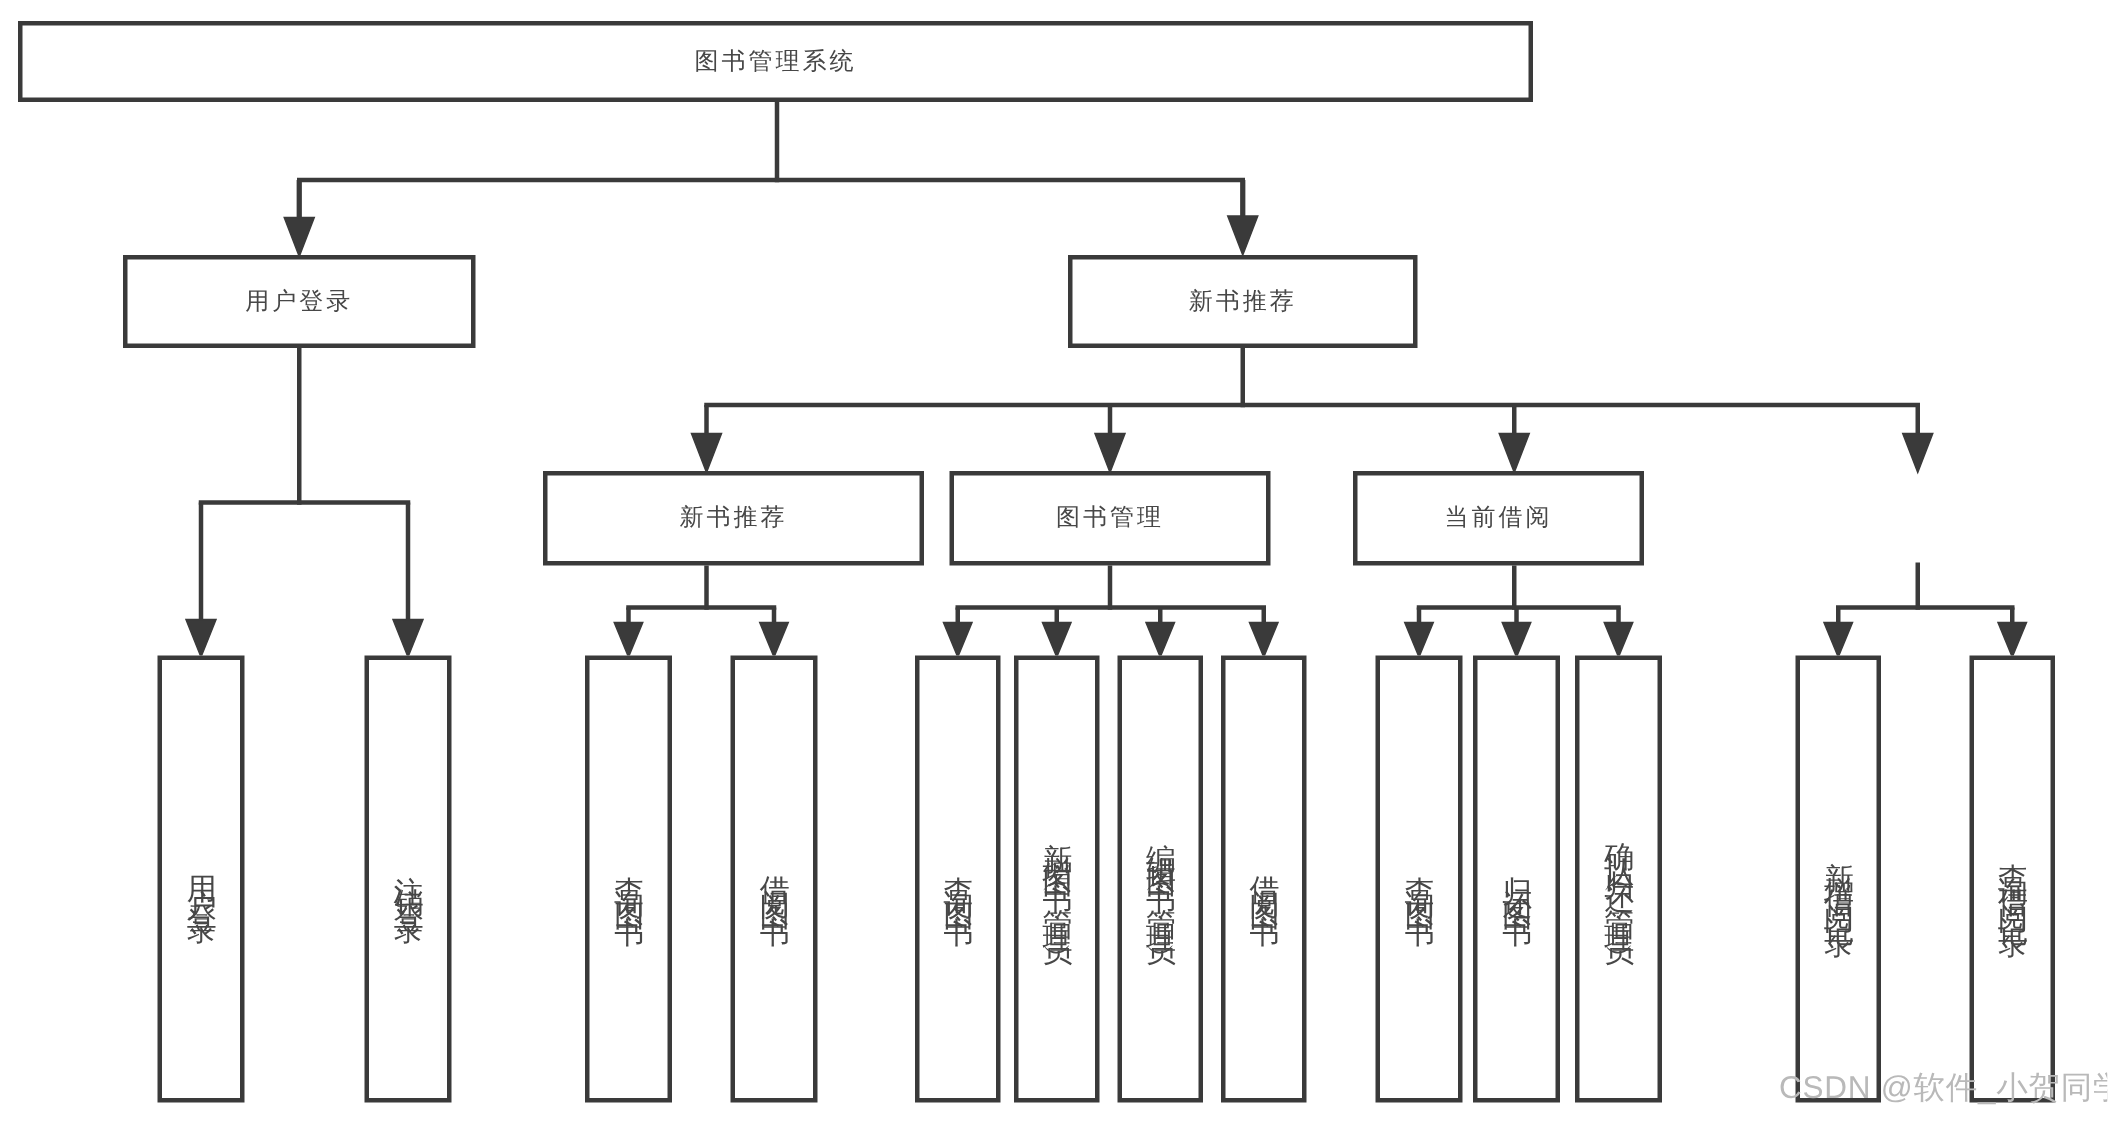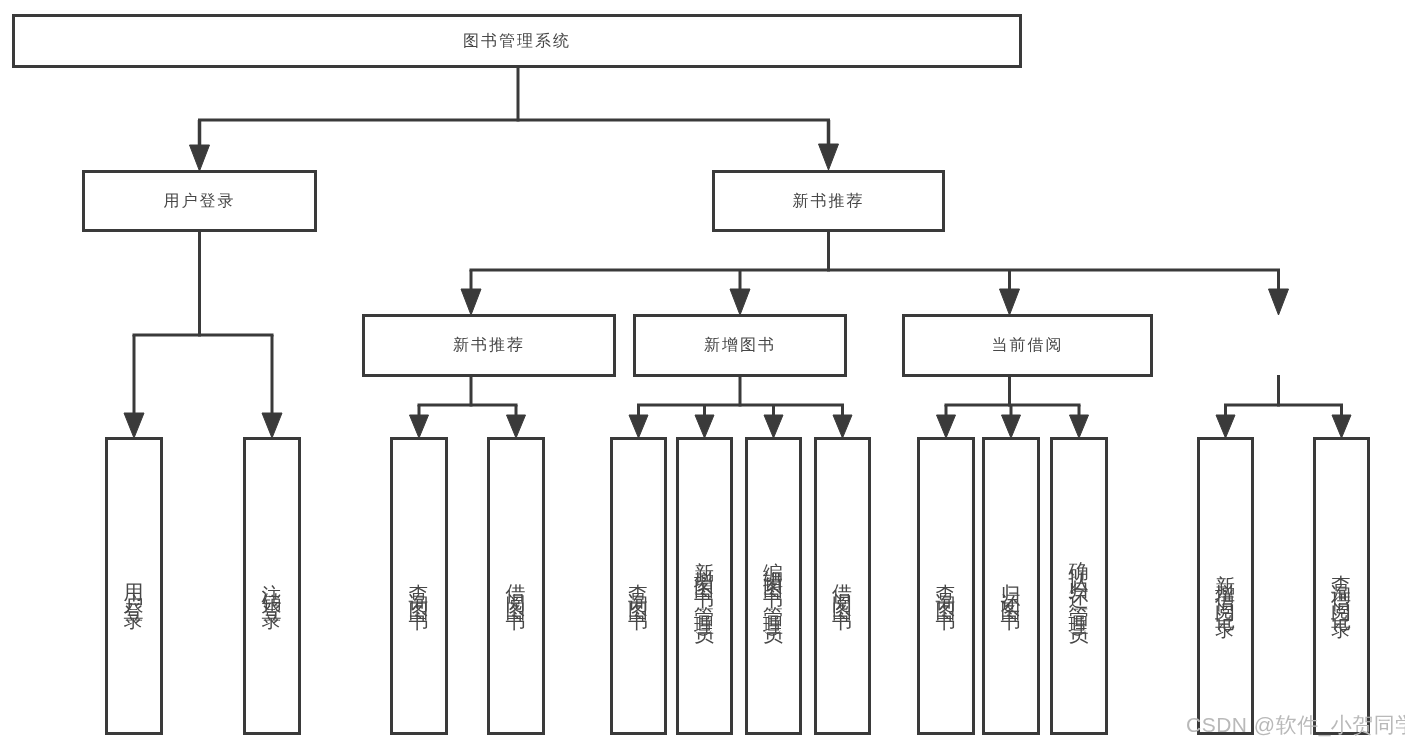--- a/index.html
+++ b/index.html
@@ -123,23 +123,23 @@
     <span>用户登录</span>
   </div>
   <div class="node" style="left:712px; top:170px; width:233px; height:62px;">
     <span>新书推荐</span>
   </div>
 
   <div class="node" style="left:362px; top:314px; width:254px; height:63px;">
     <span>新书推荐</span>
   </div>
   <div class="node" style="left:633px; top:314px; width:214px; height:63px;">
-    <span>新增图书</span>
+    <span>图书管理</span>
   </div>
-  <div class="node" style="left:902px; top:314px; width:251px; height:63px;">
+  <div class="node" style="left:902px; top:314px; width:194px; height:63px;">
     <span>当前借阅</span>
   </div>
 
   <div class="leaf" style="left:105px; width:58px;">
     <span class="vtext">用户登录</span>
   </div>
   <div class="leaf" style="left:243px; width:58px;">
     <span class="vtext">注销登录</span>
   </div>
 

